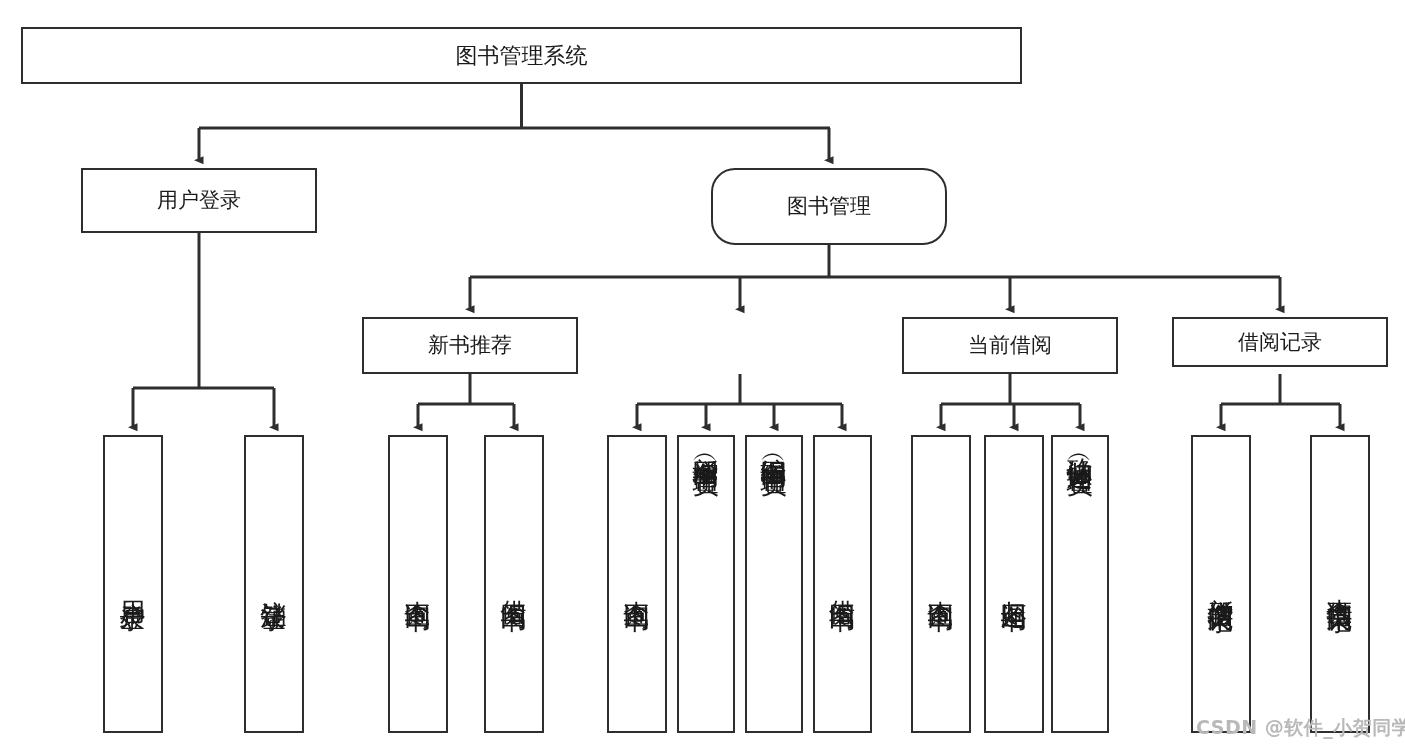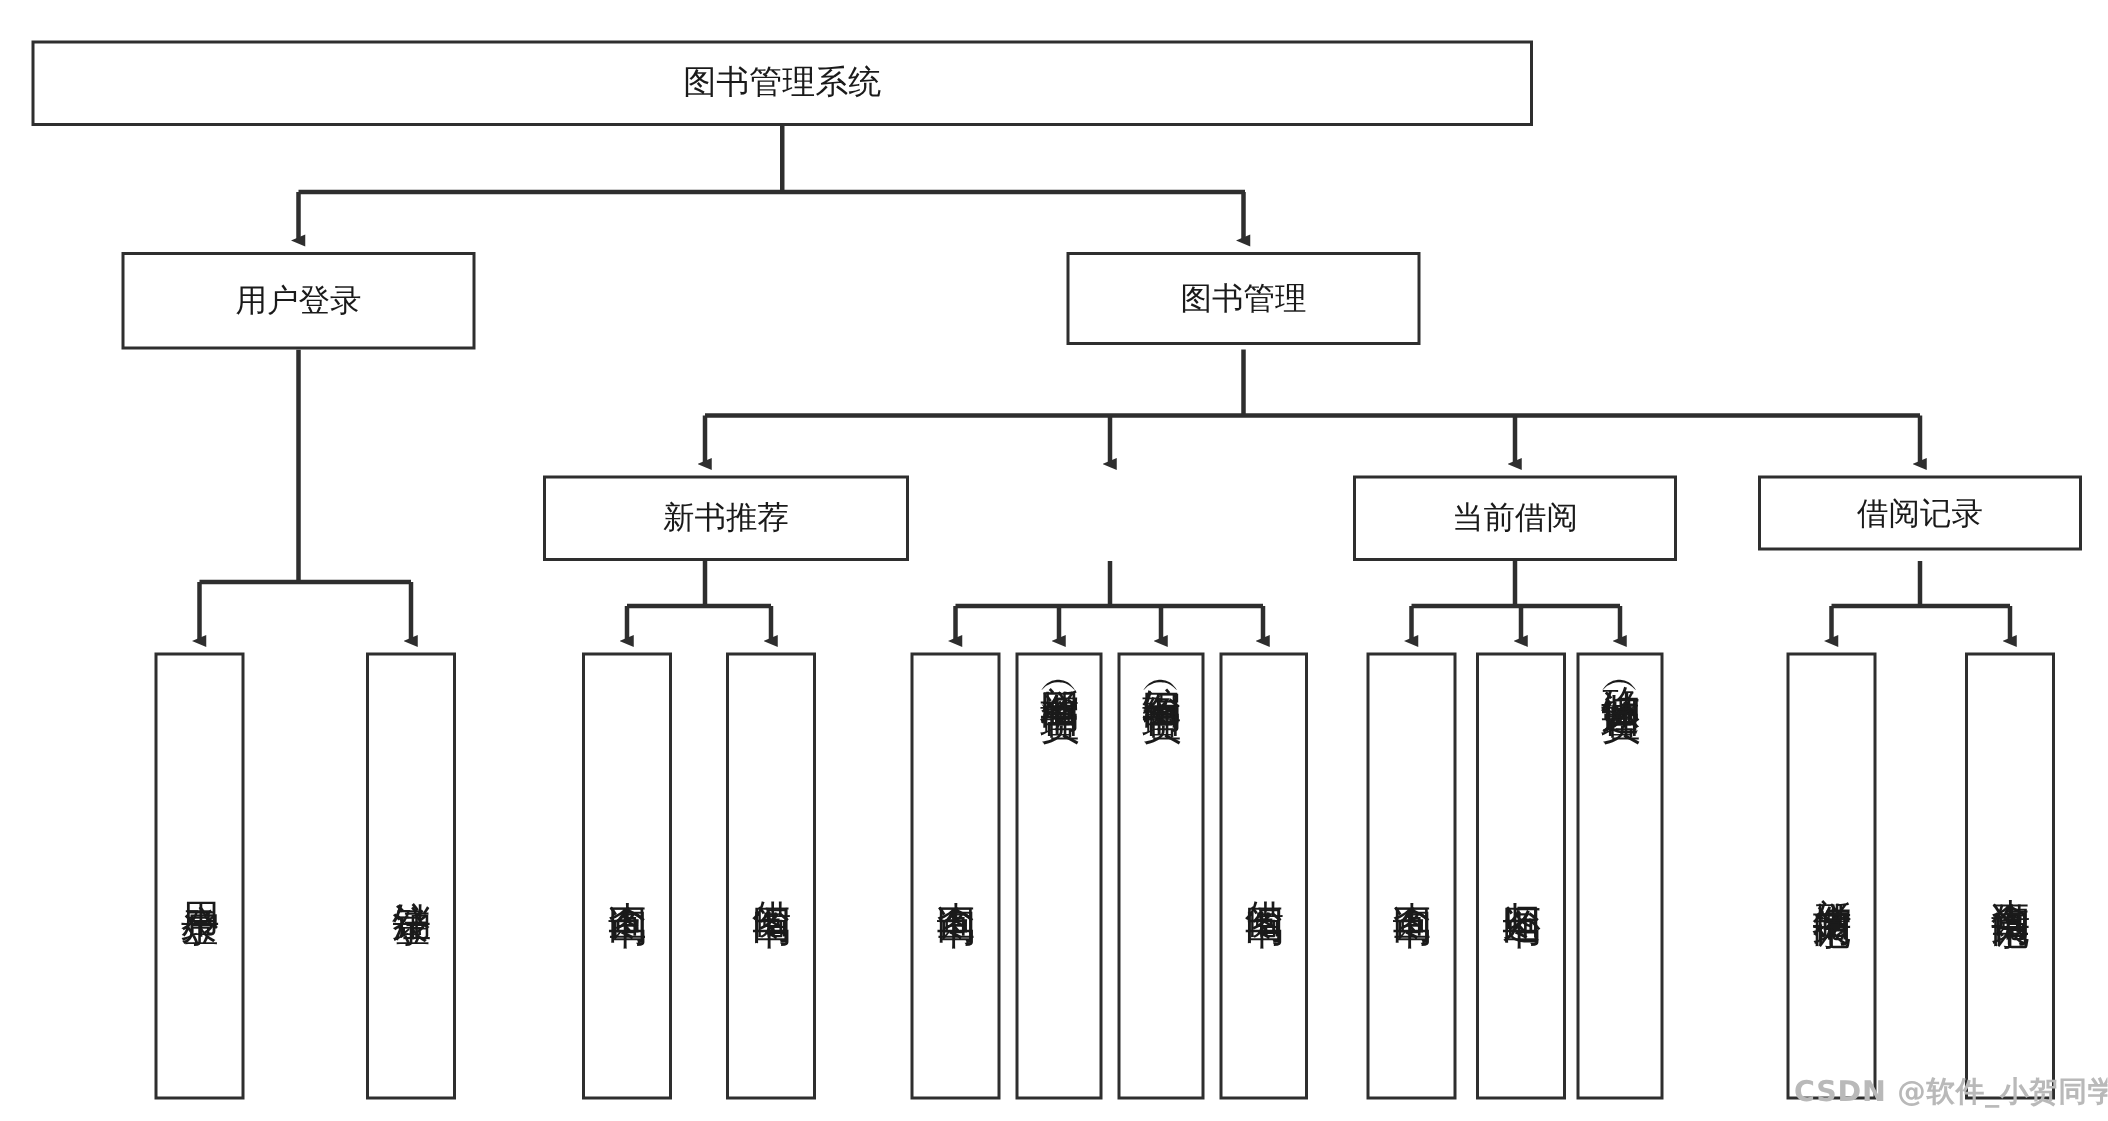--- a/index.html
+++ b/index.html
@@ -132,25 +132,25 @@
     </g>
   </svg>
 
   <div class="node root horiz" style="left: 21px; top: 11px; width: 1001px; height: 57px; margin-top: 16px;">
     <span class="node-label">图书管理系统</span>
   </div>
 
   <div class="node horiz" style="left: 81px; top: 168px; width: 236px; height: 65px;">
     <span class="node-label">用户登录</span>
   </div>
-  <div class="node horiz" style="left: 711px; top: 168px; width: 236px; height: 62px;">
+  <div class="node horiz" style="left: 711px; top: 168px; width: 236px; height: 77px; border-radius: 24px;">
     <span class="node-label">图书管理</span>
   </div>
 
-  <div class="node horiz" style="left: 362px; top: 317px; width: 244px; height: 57px;">
+  <div class="node horiz" style="left: 362px; top: 317px; width: 216px; height: 57px;">
     <span class="node-label">新书推荐</span>
   </div>
   <div class="node horiz" style="left: 902px; top: 317px; width: 216px; height: 57px;">
     <span class="node-label">当前借阅</span>
   </div>
   <div class="node horiz" style="left: 1172px; top: 317px; width: 216px; height: 50px;">
     <span class="node-label">借阅记录</span>
   </div>
 
   <div class="node leaf center-text" style="left: 103px; top: 435px; width: 60px; height: 298px;">

